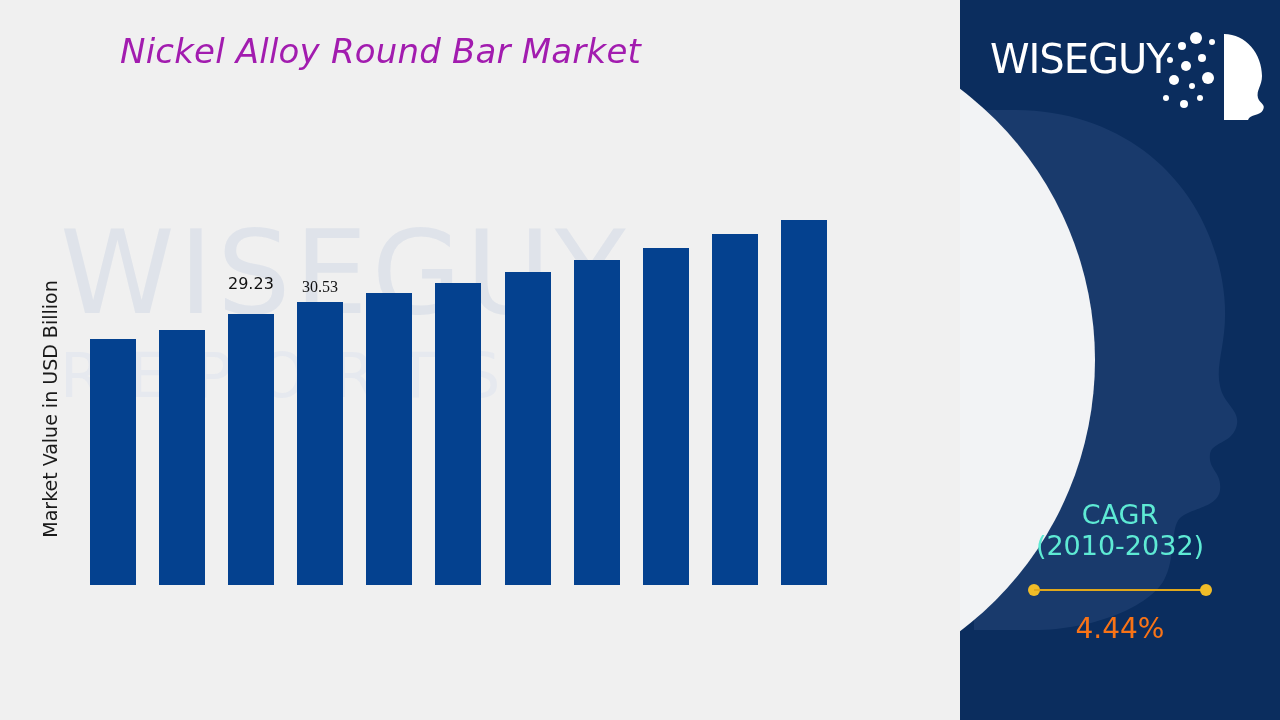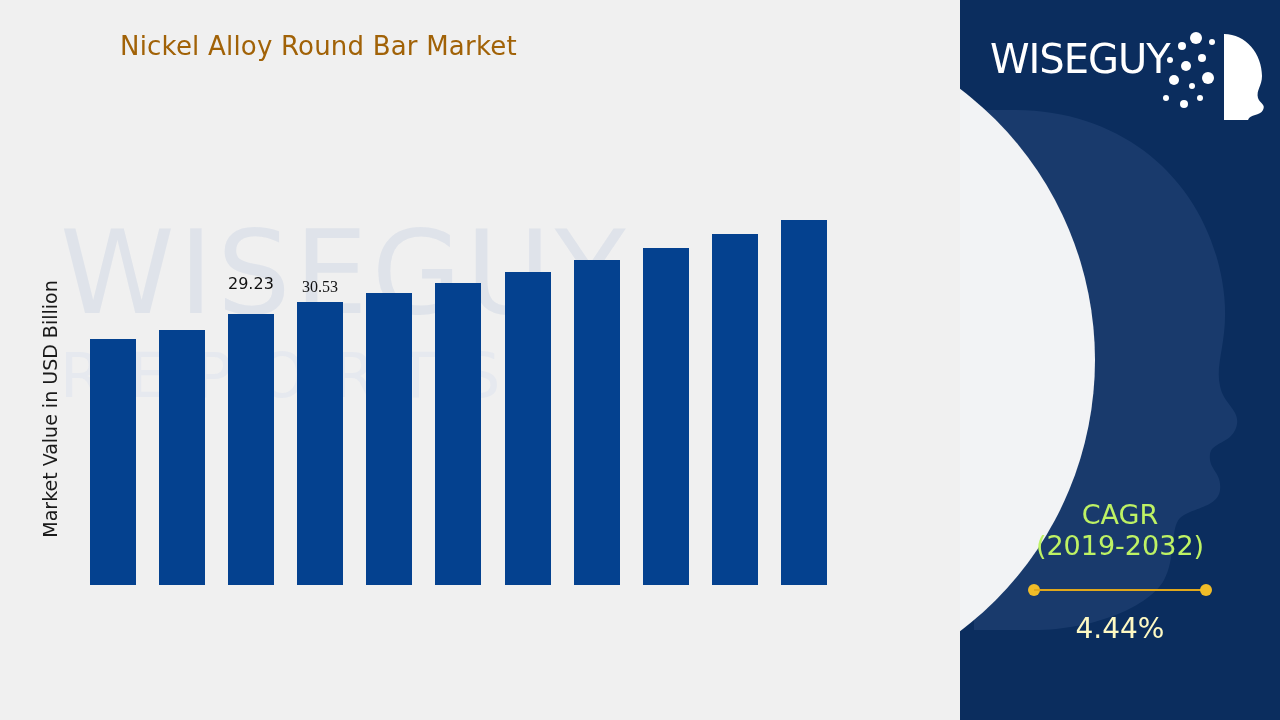--- a/index.html
+++ b/index.html
@@ -15,22 +15,22 @@
   .chart-panel{position:absolute;left:0;top:0;width:962px;height:707px;background:#f0f0f0;overflow:hidden;}
 
   
   .wm{position:absolute;left:60px;top:215px;width:840px;height:240px;
       pointer-events:none;user-select:none;}
   .wm-line1{font-size:116px;letter-spacing:4px;color:#dfe3ea;line-height:1;
             font-weight:400;opacity:.95;white-space:nowrap;}
   .wm-line2{font-size:62px;letter-spacing:26px;color:#e6e9ef;line-height:1;
             margin-top:14px;white-space:nowrap;}
 
-  .chart-title{position:absolute;left:120px;top:31px;font-size:26px;color:#a16207;
-               letter-spacing:.2px;white-space:nowrap;}
+  .chart-title{position:absolute;left:120px;top:31px;font-size:34px;color:#a21caf;
+               letter-spacing:.2px;white-space:nowrap;font-style:italic;}
 
   .ylabel{position:absolute;left:-130px;top:398px;width:360px;text-align:center;
           transform:rotate(-90deg);font-size:19px;color:#1a1a1a;white-space:nowrap;}
 
   .plot{position:absolute;left:78px;top:150px;width:830px;height:435px;}
   .axis-line{position:absolute;left:78px;top:585px;width:830px;height:0px;}
 
   .bar-col{position:absolute;bottom:0;width:46px;}
   .bar{position:absolute;bottom:0;left:0;width:46px;background:#04418f;}
   .bar-label{position:absolute;left:50%;transform:translateX(-50%);
@@ -47,28 +47,28 @@
   .arc-dots{position:absolute;left:-545px;top:20px;width:680px;height:680px;
             border-radius:50%;overflow:hidden;opacity:.55;}
 
   .logo{position:absolute;left:14px;top:28px;width:292px;height:92px;}
   .logo-wise{position:absolute;left:16px;top:8px;font-size:40px;color:#ffffff;
              letter-spacing:-1px;white-space:nowrap;}
   .logo-reports{position:absolute;left:18px;top:56px;font-size:16px;color:#dfe9e4;
                 letter-spacing:11px;white-space:nowrap;}
 
   .cagr-block{position:absolute;left:0;top:500px;width:320px;text-align:center;}
-  .cagr-title{font-size:27px;color:#bef264;line-height:1.14;}
+  .cagr-title{font-size:27px;color:#5eead4;line-height:1.14;}
   .cagr-rule{position:relative;margin:22px auto 0;width:184px;height:12px;}
   .cagr-rule .ln{position:absolute;left:6px;top:5px;width:172px;height:2px;background:#e0a81c;}
   .cagr-rule .dot{position:absolute;top:0;width:12px;height:12px;border-radius:50%;
                   background:#f0bc28;}
   .cagr-rule .dot.l{left:0;}
   .cagr-rule .dot.r{right:0;}
-  .cagr-value{margin-top:16px;font-size:28px;color:#fef9c3;}
+  .cagr-value{margin-top:16px;font-size:28px;color:#f97316;}
 </style>
 </head>
 <body>
 
 <div id="page">
 
   <div class="chart-panel">
 
     <div class="wm">
       <div class="wm-line1">WISEGUY</div>
@@ -161,21 +161,21 @@
             <circle cx="226" cy="70" r="3"></circle>
           <path d="M250 6 C272 6 288 26 288 48 C288 58 282 62 284 70 C286 76 292 76 289 82
                    C286 88 276 86 274 92 L250 92 Z" fill="#ffffff"></path>
         </g>
       </svg>
       <div class="logo-wise">WISEGUY</div>
     </div>
 
     <div class="cagr-block">
       <div class="cagr-title">CAGR</div>
-      <div class="cagr-title">(2019-2032)</div>
+      <div class="cagr-title">(2010-2032)</div>
       <div class="cagr-rule">
         <span class="dot l"></span>
         <span class="ln"></span>
         <span class="dot r"></span>
       </div>
       <div class="cagr-value">4.44%</div>
     </div>
 
   </div>
 </div>

